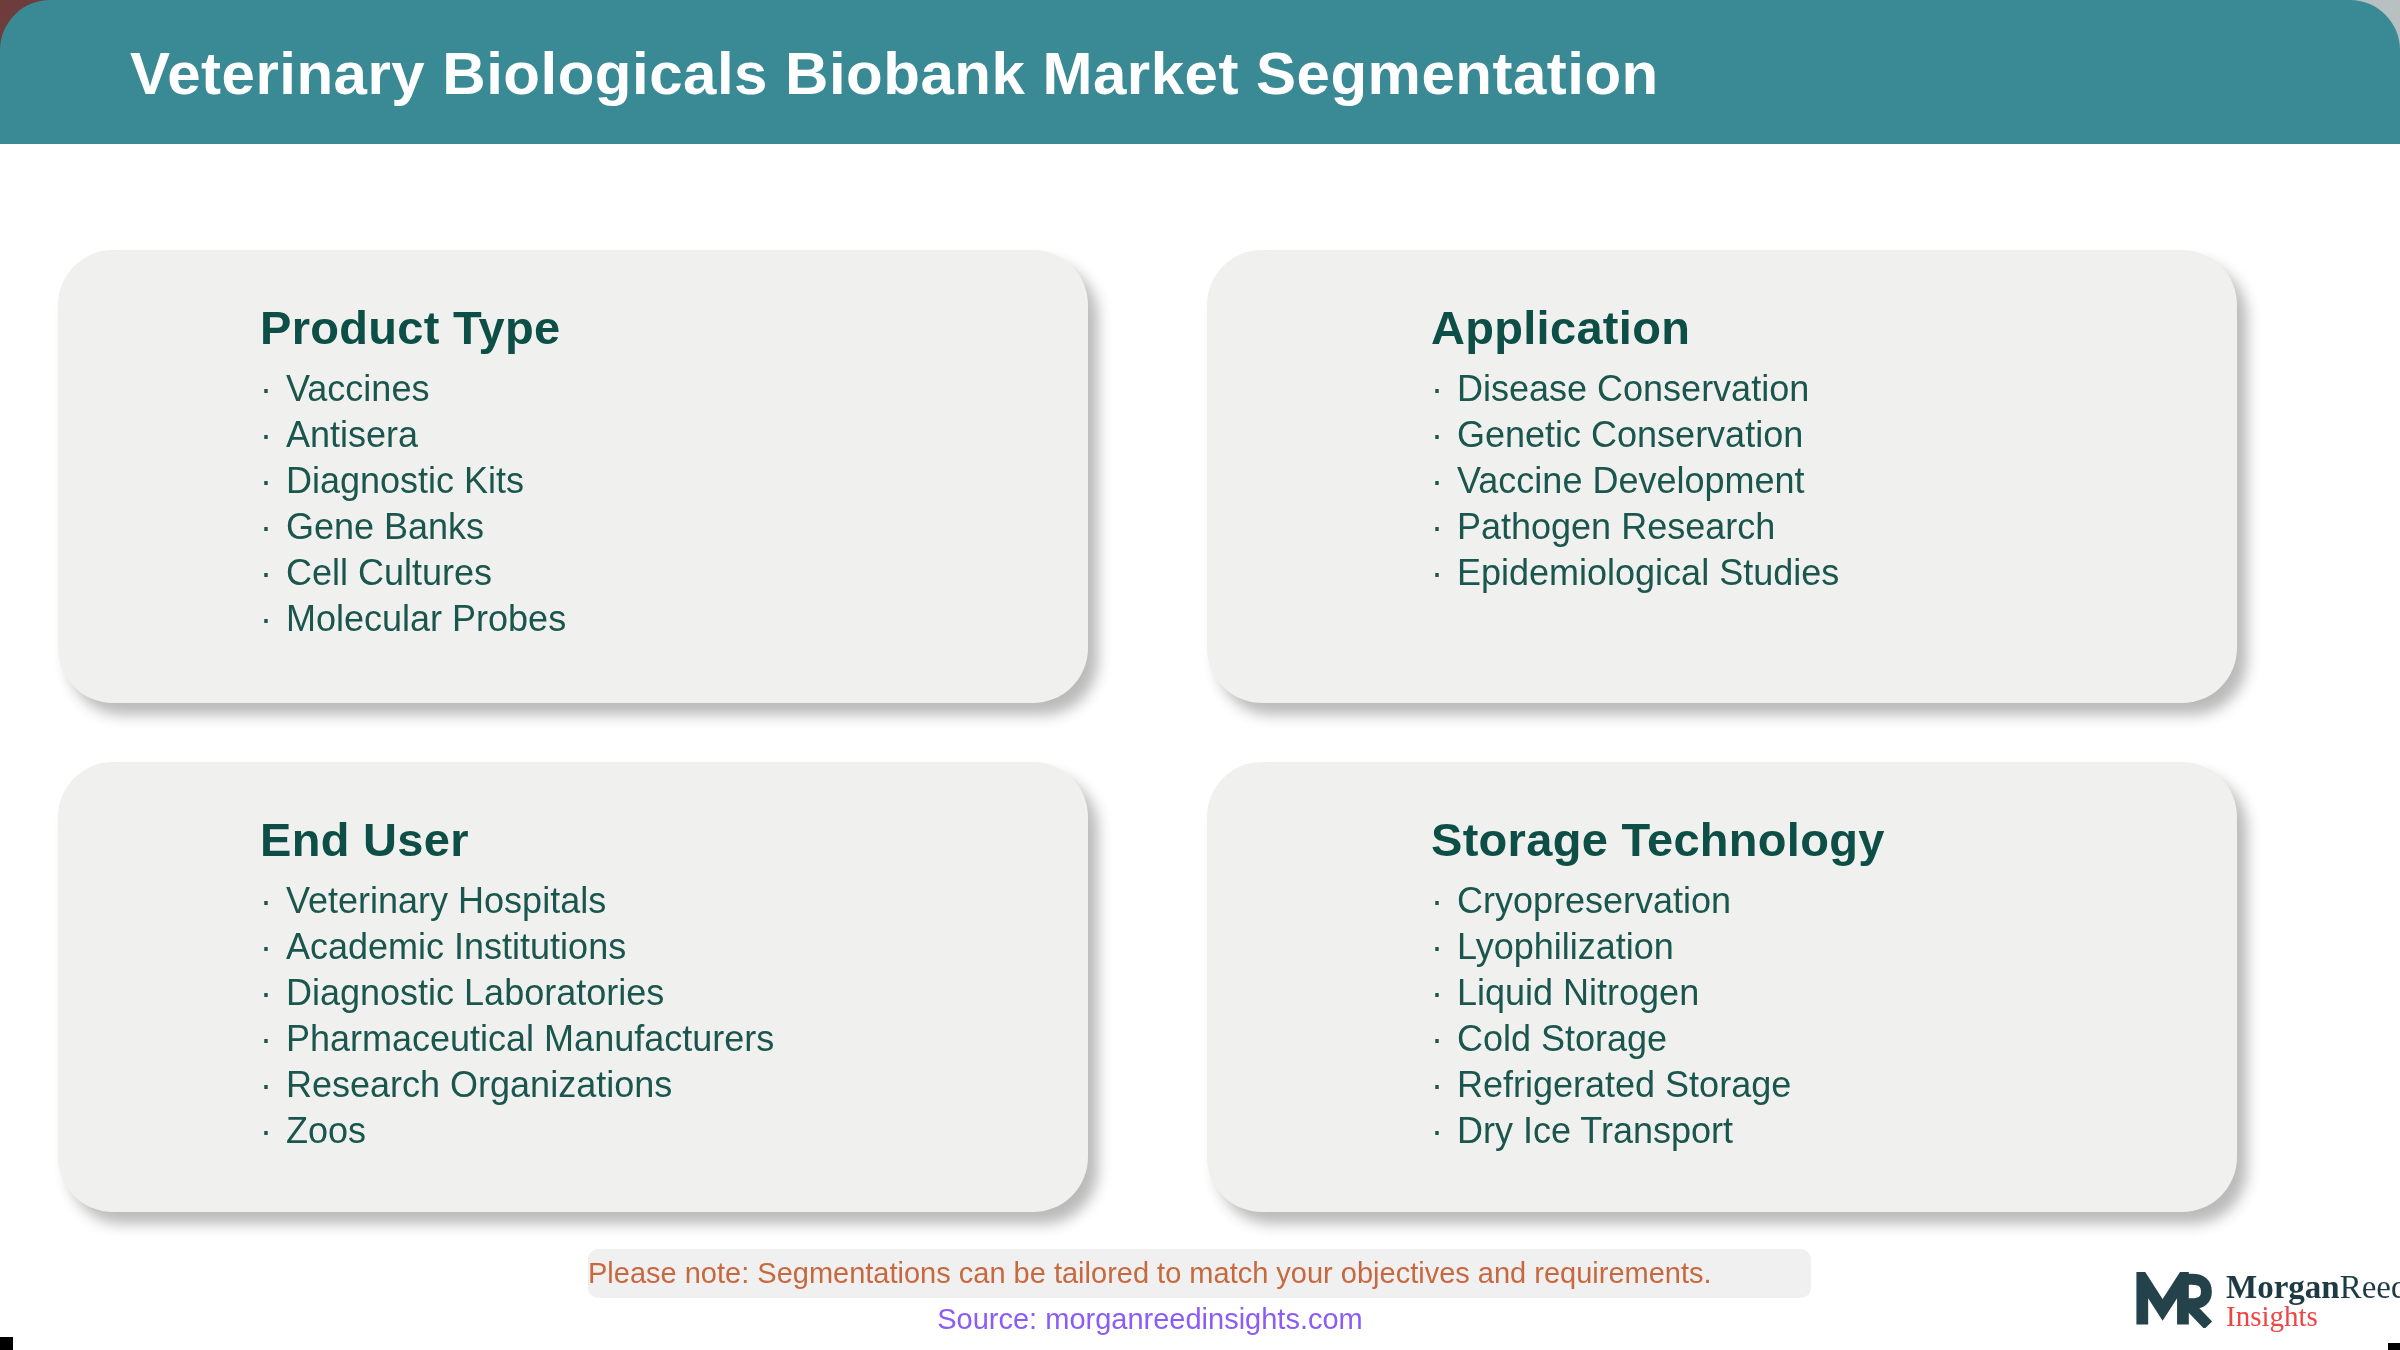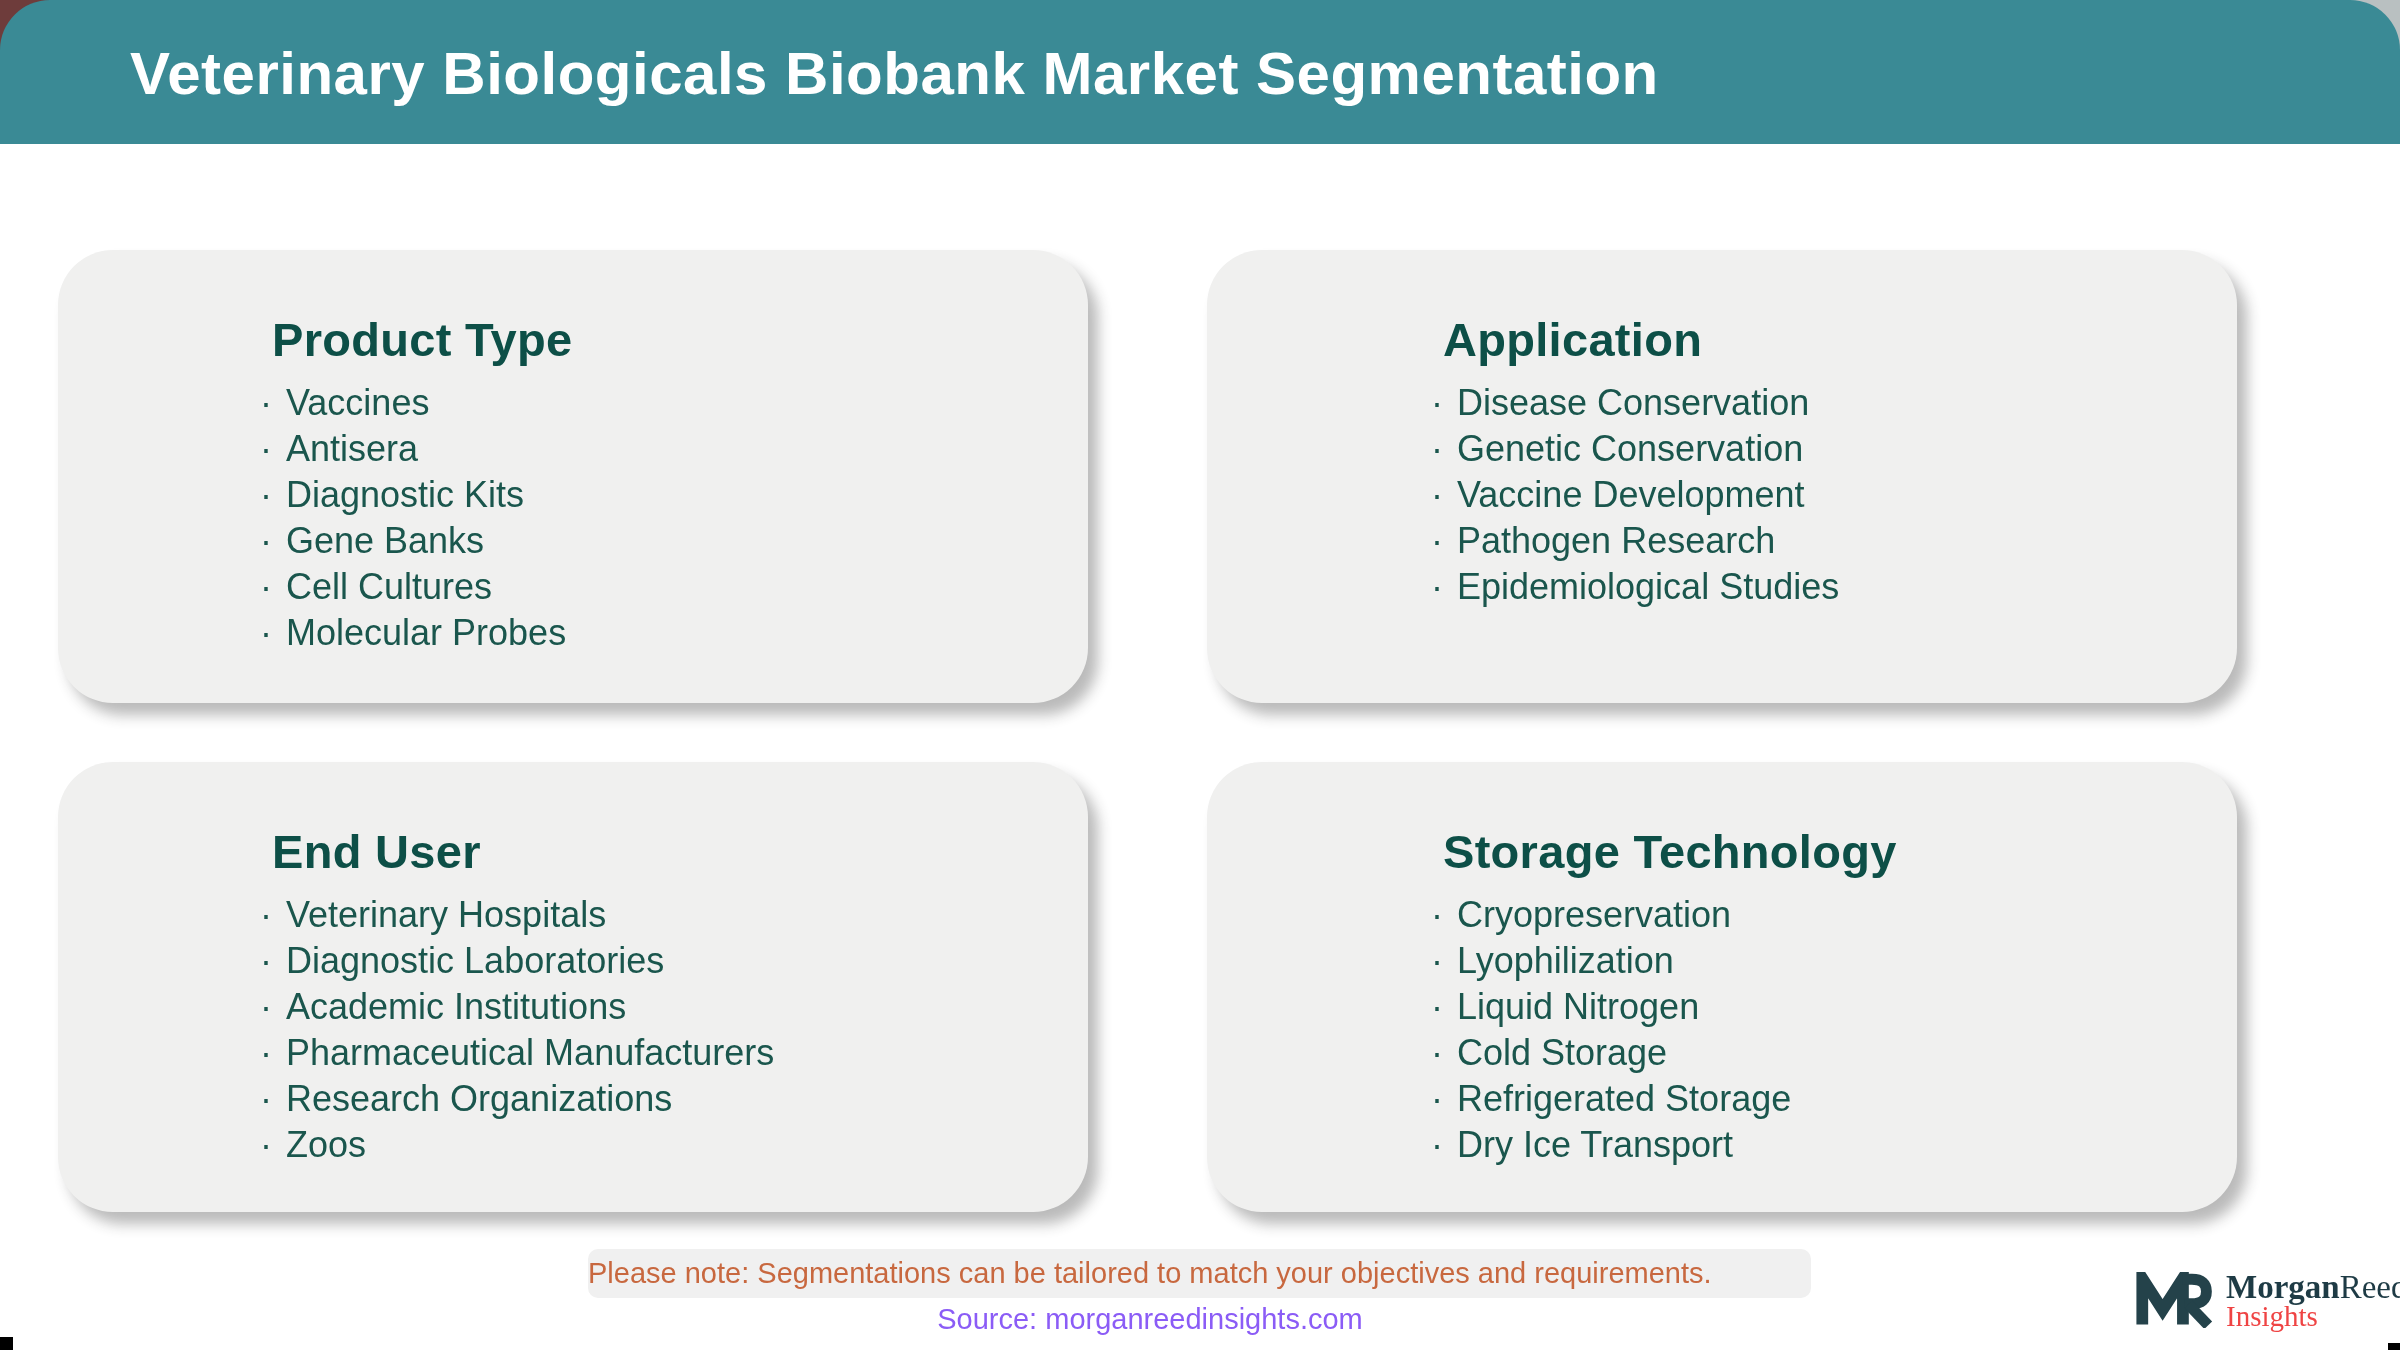--- a/index.html
+++ b/index.html
@@ -54,21 +54,21 @@
     box-sizing: border-box;
     padding-top: 50px;
     z-index: 1;
   }
   .card.pos-1 { left: 58px;   top: 250px; height: 453px; padding-left: 202px; }
   .card.pos-2 { left: 1207px; top: 250px; height: 453px; padding-left: 224px; }
   .card.pos-3 { left: 58px;   top: 762px; height: 450px; padding-left: 202px; }
   .card.pos-4 { left: 1207px; top: 762px; height: 450px; padding-left: 224px; }
 
   .card h2 {
-    margin: 12px;
+    margin: 0;
     font-size: 47px; line-height: 56px;
     font-weight: 700;
     color: #0d4f47;
     letter-spacing: 0.3px;
     white-space: nowrap;
   }
   .card .items { margin-top: 10px; }
   .card .item {
     display: block;
     font-size: 36px; line-height: 46px;
@@ -172,22 +172,22 @@
       <span class="item"><span class="dot">·</span><span>Vaccine Development</span></span>
       <span class="item"><span class="dot">·</span><span>Pathogen Research</span></span>
       <span class="item"><span class="dot">·</span><span>Epidemiological Studies</span></span>
     </div>
   </div>
 
   <div class="card pos-3">
     <h2>End User</h2>
     <div class="items">
       <span class="item"><span class="dot">·</span><span>Veterinary Hospitals</span></span>
+      <span class="item"><span class="dot">·</span><span>Academic Institutions</span></span>
       <span class="item"><span class="dot">·</span><span>Diagnostic Laboratories</span></span>
-      <span class="item"><span class="dot">·</span><span>Academic Institutions</span></span>
       <span class="item"><span class="dot">·</span><span>Pharmaceutical Manufacturers</span></span>
       <span class="item"><span class="dot">·</span><span>Research Organizations</span></span>
       <span class="item"><span class="dot">·</span><span>Zoos</span></span>
     </div>
   </div>
 
   <div class="card pos-4">
     <h2>Storage Technology</h2>
     <div class="items">
       <span class="item"><span class="dot">·</span><span>Cryopreservation</span></span>

